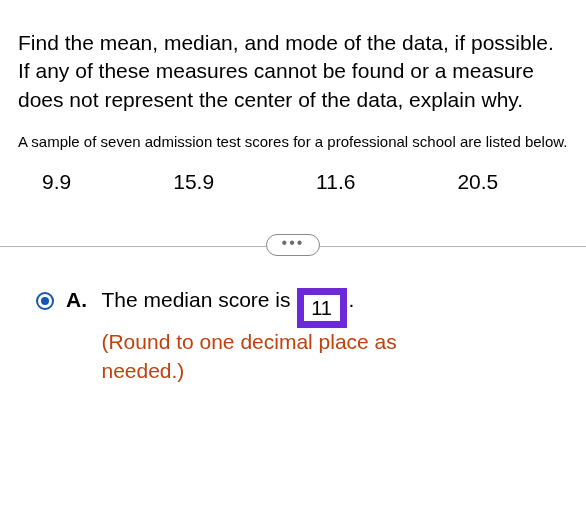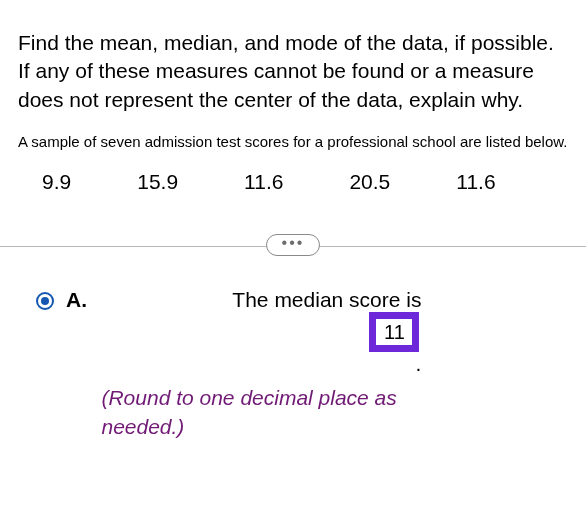--- a/index.html
+++ b/index.html
@@ -23,21 +23,21 @@
   }
   .context-text {
     font-size: 15px;
     line-height: 1.35;
     margin-bottom: 18px;
   }
   .data-row {
     display: flex;
     font-size: 21px;
     padding-left: 24px;
-    gap: 66px;
+    gap: 102px;
     margin-bottom: 38px;
   }
   .divider-wrap {
     position: relative;
     height: 30px;
     margin: 0 -18px 26px -18px;
   }
   .divider-line {
     position: absolute;
     top: 14px;
@@ -101,42 +101,40 @@
   }
   .answer-content {
     display: inline-block;
     vertical-align: top;
     max-width: 320px;
   }
   .answer-line1 {
     font-size: 21px;
     color: #000;
     display: flex;
-    align-items: flex-end;
+    align-items: flex-start;
     flex-wrap: wrap;
-    flex-direction: column;
   }
   .answer-input {
     display: inline-block;
     border: 7px solid #6d28d9;
     min-width: 28px;
     height: 26px;
     line-height: 26px;
     text-align: center;
     font-size: 20px;
     margin: 0 2px 0 6px;
     padding: 0 4px;
     color: #000;
   }
   .answer-hint {
     font-size: 21px;
-    color: #701a75;
+    color: #c2410c;
     line-height: 1.35;
-    margin-top: 8px;
-    font-style: italic;
+    margin-top: 0;
   }
 </style>
 </head>
 <body>
 
 <div class="page">
 
   <div class="question-text">Find the mean, median, and mode of the data, if possible. If any of these measures cannot be found or a measure does not represent the center of the data, explain why.</div>
 
   <div class="context-text">A sample of seven admission test scores for a professional school are listed below.</div>

